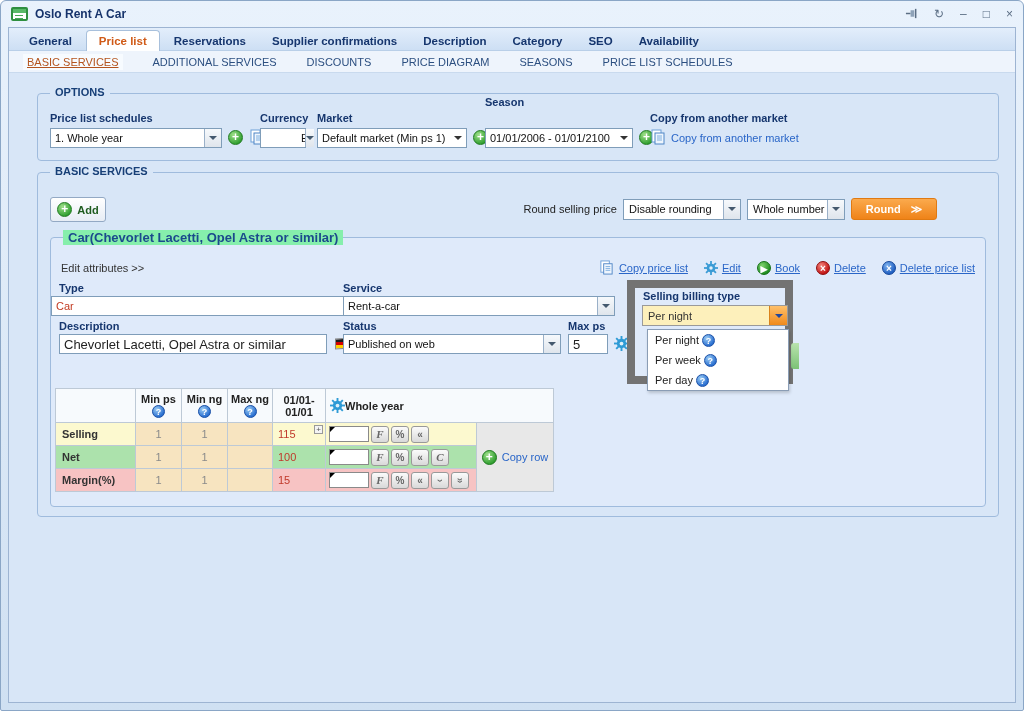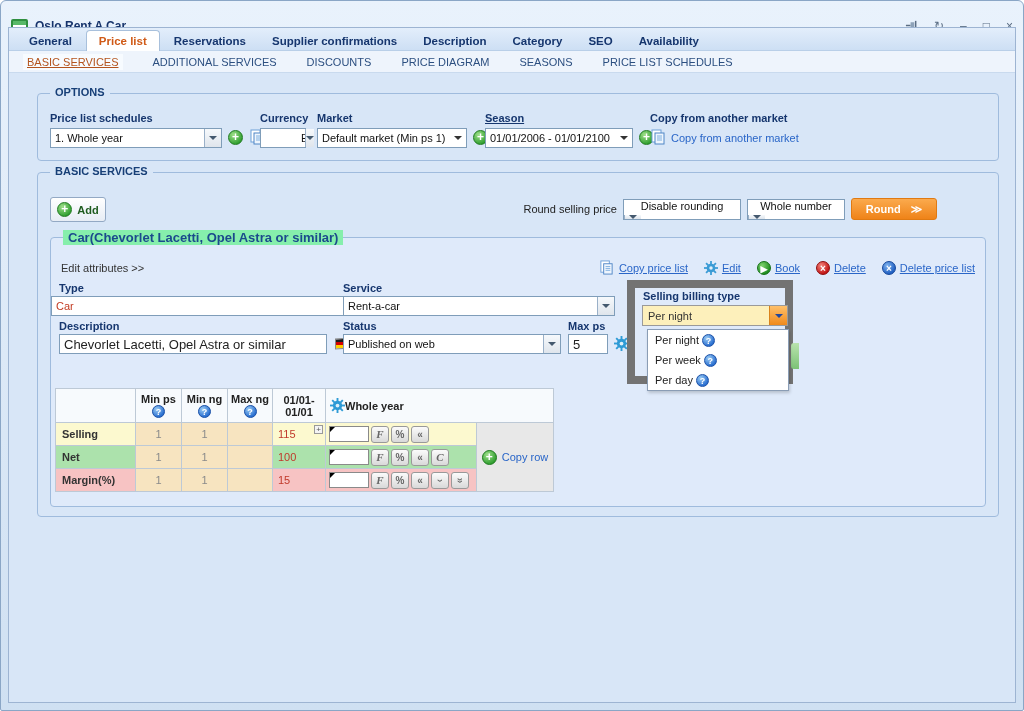--- a/index.html
+++ b/index.html
@@ -2,21 +2,21 @@
 <html><head>
 <meta charset="utf-8">
 <style>
   * { box-sizing: border-box; margin:0; padding:0; }
   body { width:1024px; height:711px; overflow:hidden; font-family:"Liberation Sans", sans-serif; font-size:11px; background:#fff; }
 
   
   .window { position:relative; width:1024px; height:711px;
     background:linear-gradient(#e9f2fc,#cfe0f2); border:1px solid #8aa6c6;
     border-radius:6px 6px 2px 2px; }
-  .titlebar { position:absolute; left:0; top:12px; right:0; height:26px; display:flex; align-items:center; padding:0 10px; }
+  .titlebar { position:absolute; left:0; top:0; right:0; height:26px; display:flex; align-items:center; padding:0 10px; }
   .app-icon { width:17px; height:14px; border:2px solid #2f8f3f; border-radius:2px; background:linear-gradient(#59b968 0 4px, #ffffff 4px); margin-right:7px; position:relative; }
   .app-icon::after { content:""; position:absolute; left:2px; top:6px; width:8px; height:1px; background:#4aa659; box-shadow:0 3px 0 #4aa659; }
   .title-text { font-weight:bold; font-size:12px; color:#16336b; }
   .win-controls { margin-left:auto; display:flex; gap:16px; align-items:center; color:#5b6e84; font-size:12px; }
   .win-controls .wc { cursor:default; line-height:12px; }
   .pin-svg { width:13px; height:13px; }
 
   .app { position:absolute; left:7px; right:7px; top:26px; bottom:7px; border:1px solid #9db4d2; background:#d8e6f7; }
 
   
@@ -62,21 +62,21 @@
   .pages-icon { width:16px; height:16px; display:inline-block; vertical-align:middle; }
   .pages-icon.abs { position:absolute; }
 
   .link { color:#2a66c8; text-decoration:underline; font-size:11px; cursor:pointer; white-space:nowrap; }
 
   
   .add-btn { position:absolute; left:12px; top:24px; width:56px; height:25px; border:1px solid #93a9c4; border-radius:3px; background:linear-gradient(#ffffff,#e7edf5); display:flex; align-items:center; justify-content:center; gap:5px; cursor:pointer; }
   .add-btn .lbl { font-weight:bold; color:#1f5c1f; }
   .round-row { position:absolute; top:25px; right:61px; display:flex; align-items:center; gap:6px; }
   .round-row .rlbl { color:#222; }
-  .rsel { position:relative; height:21px; background:#fff; border:1px solid #7f9db9; display:flex; align-items:center;flex-direction:column; }
+  .rsel { position:relative; height:21px; background:#fff; border:1px solid #7f9db9; display:flex; align-items:center; }
   .rsel .sel-text { padding:0 5px; }
   .round-btn { width:86px; height:22px; border:1px solid #e07a12; border-radius:3px; background:linear-gradient(#fbaa4d,#ef8318); color:#fff; font-weight:bold; display:flex; align-items:center; justify-content:center; gap:10px; cursor:pointer; }
 
   
   .edit-attrs { position:absolute; left:10px; top:24px; color:#333; }
   .actions { position:absolute; right:10px; top:22px; display:flex; gap:16px; align-items:center; }
   .action { display:flex; align-items:center; gap:4px; }
   .circle-ic { width:14px; height:14px; border-radius:50%; color:#fff; font-size:9px; font-weight:bold; line-height:14px; text-align:center; display:inline-block; }
   .circle-ic.green { background:radial-gradient(circle at 35% 30%, #7fd36f, #1d8a1d 75%); border:1px solid #157015; }
   .circle-ic.red   { background:radial-gradient(circle at 35% 30%, #f4847c, #c11212 75%); border:1px solid #8e0d0d; font-size:10px; }
@@ -198,21 +198,21 @@
 
         <span class="field-label" style="left:279px; top:18px;">Market</span>
         <div class="select flat" style="left:279px; top:34px; width:150px;">
           <span class="sel-text">Default market (Min ps 1)</span>
           <span class="sel-btn">
               <span class="arrow-down"></span>
             </span>
         </div>
         <span class="gplus abs" style="left:435px; top:36px;">+</span>
 
-        <span class="field-label" style="left:447px; top:18px;text-decoration:underline;">Season</span>
+        <span class="field-label" style="left:447px; top:2px;">Season</span>
         <div class="select flat" style="left:447px; top:34px; width:148px;">
           <span class="sel-text">01/01/2006 - 01/01/2100</span>
           <span class="sel-btn">
               <span class="arrow-down"></span>
             </span>
         </div>
         <span class="gplus abs" style="left:601px; top:36px;">+</span>
 
         <span class="field-label" style="left:612px; top:18px;">Copy from another market</span>
         <span class="pages-icon abs" style="left:612px; top:35px;">

